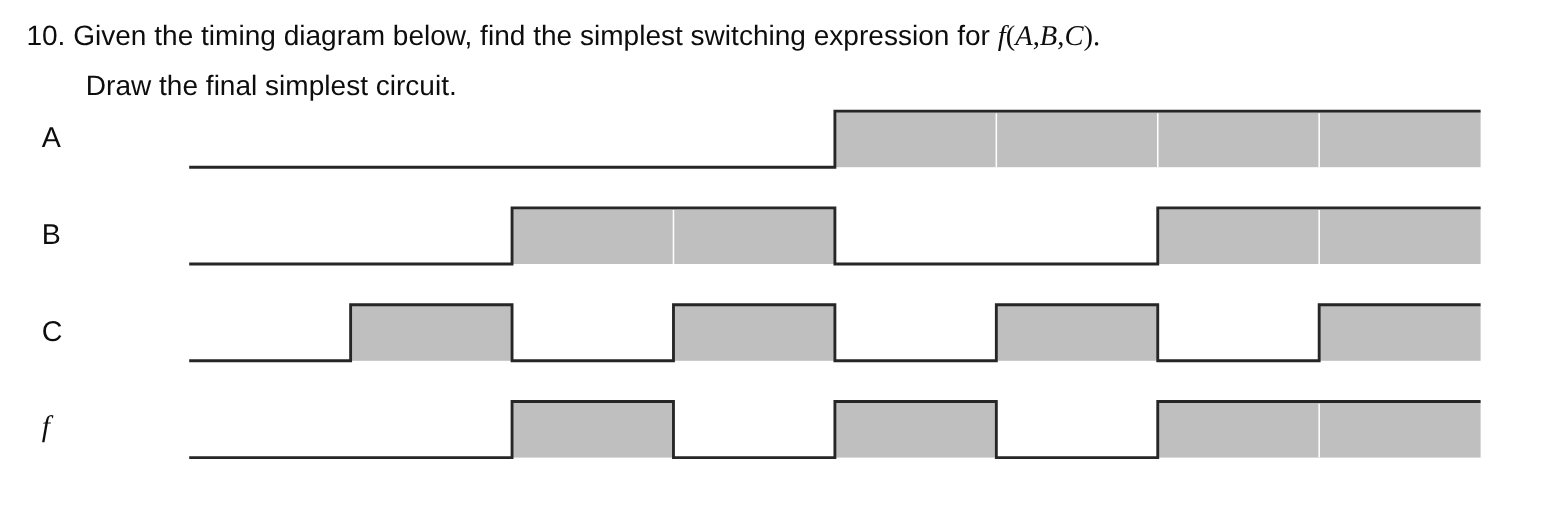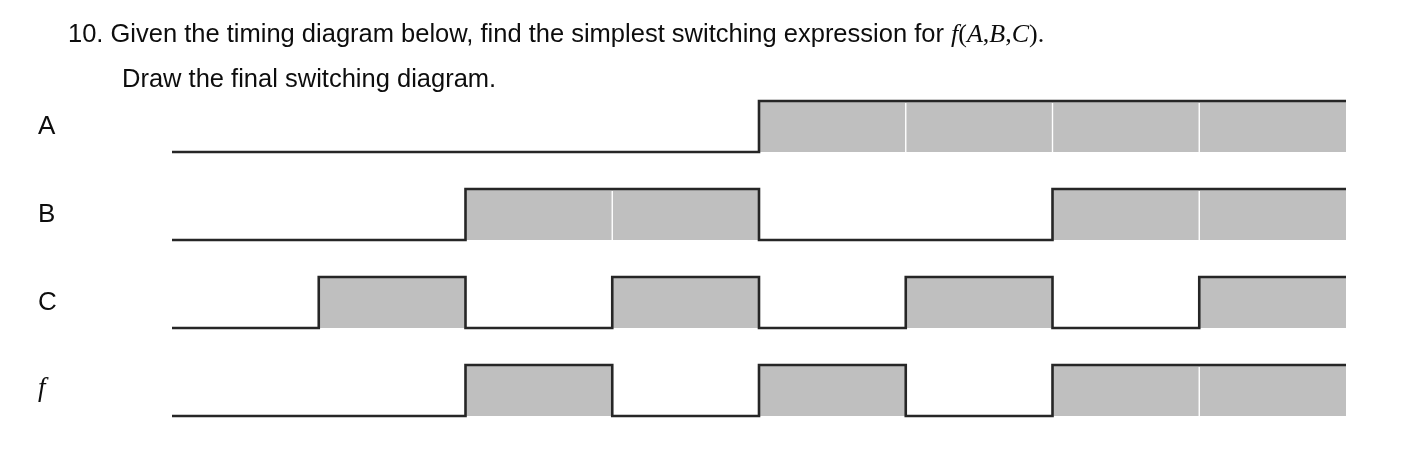--- a/index.html
+++ b/index.html
@@ -22,21 +22,20 @@
     left: 0;
     top: 0;
     width: 1406px;
   }
   .q-line {
     position: absolute;
     font-size: 25.5px;
     line-height: 1.26;
     white-space: nowrap;
     color: #0d0d0d;
-    margin-left: 44px;
   }
   .q-line-1 { left: 24px; top: 17px; }
   .q-line-2 { left: 78px; top: 62px; }
   .mathvar {
     font-family: "Liberation Serif", serif;
     font-style: italic;
     font-size: 26px;
   }
   .mathpunct {
     font-family: "Liberation Serif", serif;
@@ -79,21 +78,21 @@
     height: 88px;
   }
 </style>
 </head>
 <body>
 
 <div id="question">
   <div class="q-line q-line-1">
     <span>10. Given the timing diagram below, find the simplest switching expression for </span><span class="mathvar">f</span><span class="mathpunct">(</span><span class="mathvar">A</span><span class="mathpunct">,</span><span class="mathvar">B</span><span class="mathpunct">,</span><span class="mathvar">C</span><span class="mathpunct">).</span>
   </div>
-  <div class="q-line q-line-2">Draw the final switching diagram.</div>
+  <div class="q-line q-line-2">Draw the final simplest circuit.</div>
 </div>
 
 <div id="timing-diagram">
     <div class="wave-row" style="top: 0px;">
       <div class="row-label" style="top: 24px;">A</div>
       <svg class="wave-canvas" viewBox="0 0 1406 88" width="1406" height="88">
         <rect x="759" y="13" width="587" height="51" fill="#bfbfbf"></rect>
         <line x1="905.75" y1="15" x2="905.75" y2="64" stroke="#ffffff" stroke-width="1.4"></line>
         <line x1="1052.5" y1="15" x2="1052.5" y2="64" stroke="#ffffff" stroke-width="1.4"></line>
         <line x1="1199.25" y1="15" x2="1199.25" y2="64" stroke="#ffffff" stroke-width="1.4"></line>

